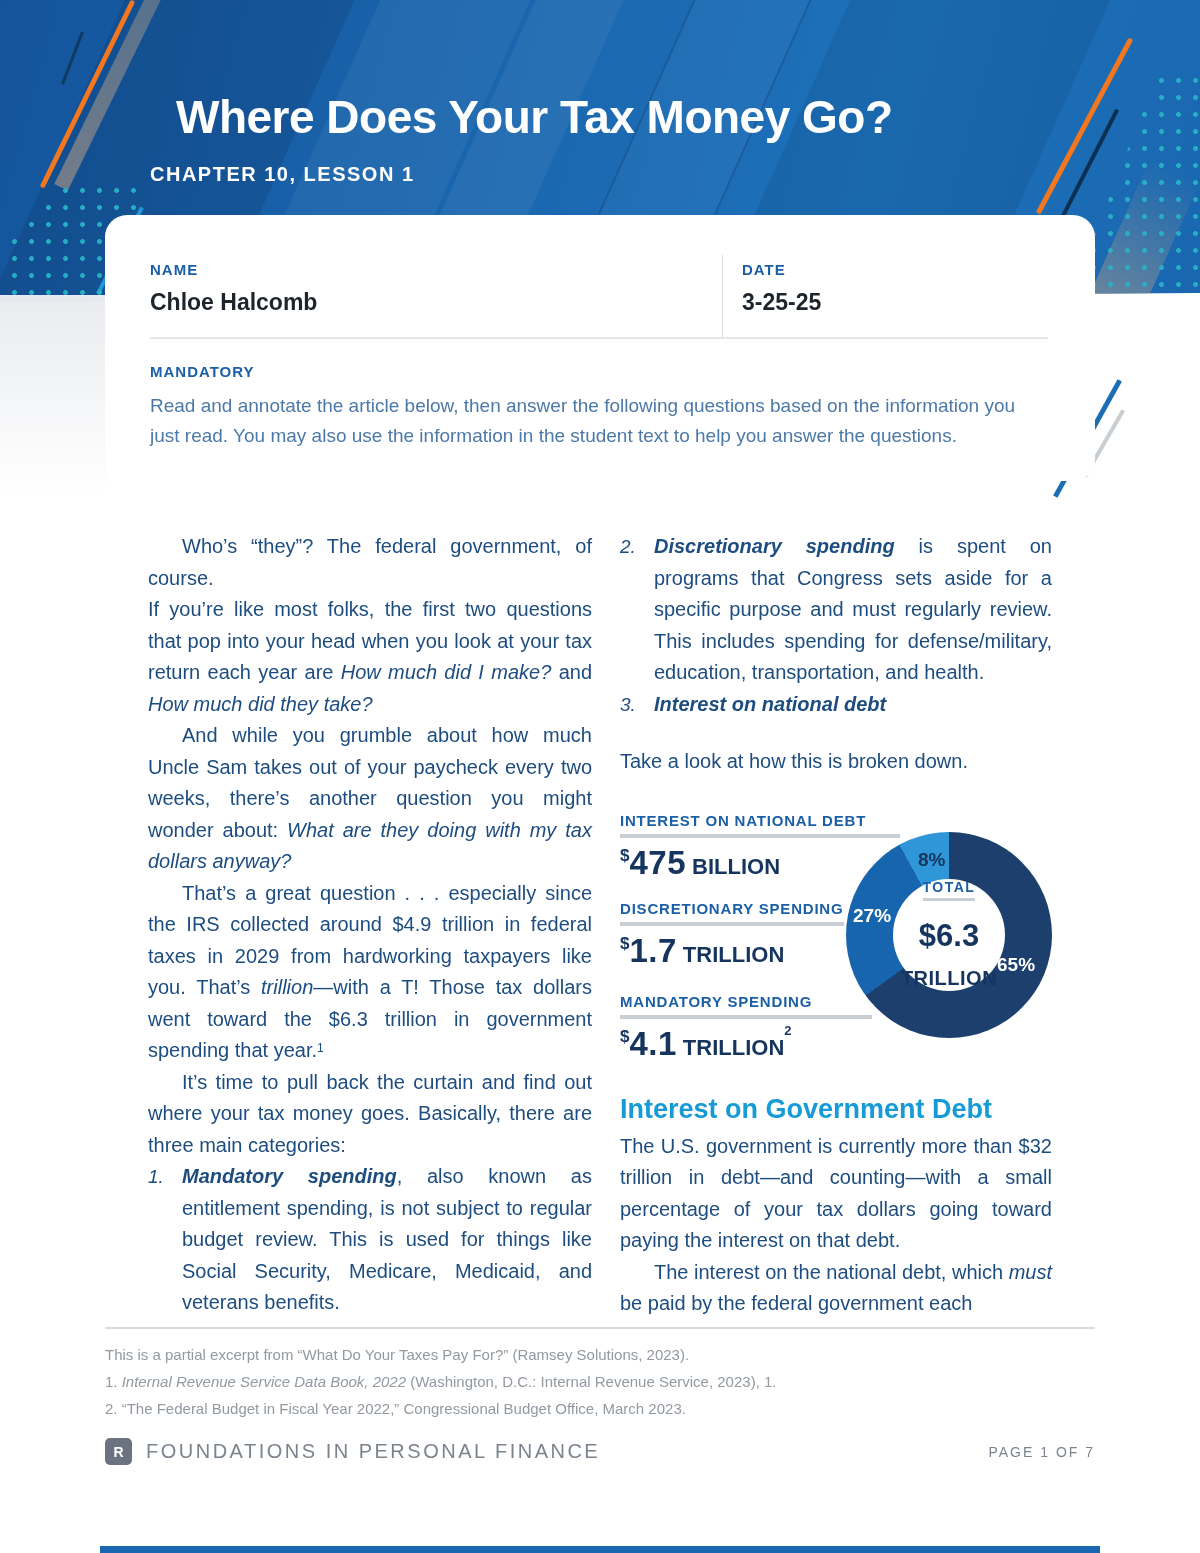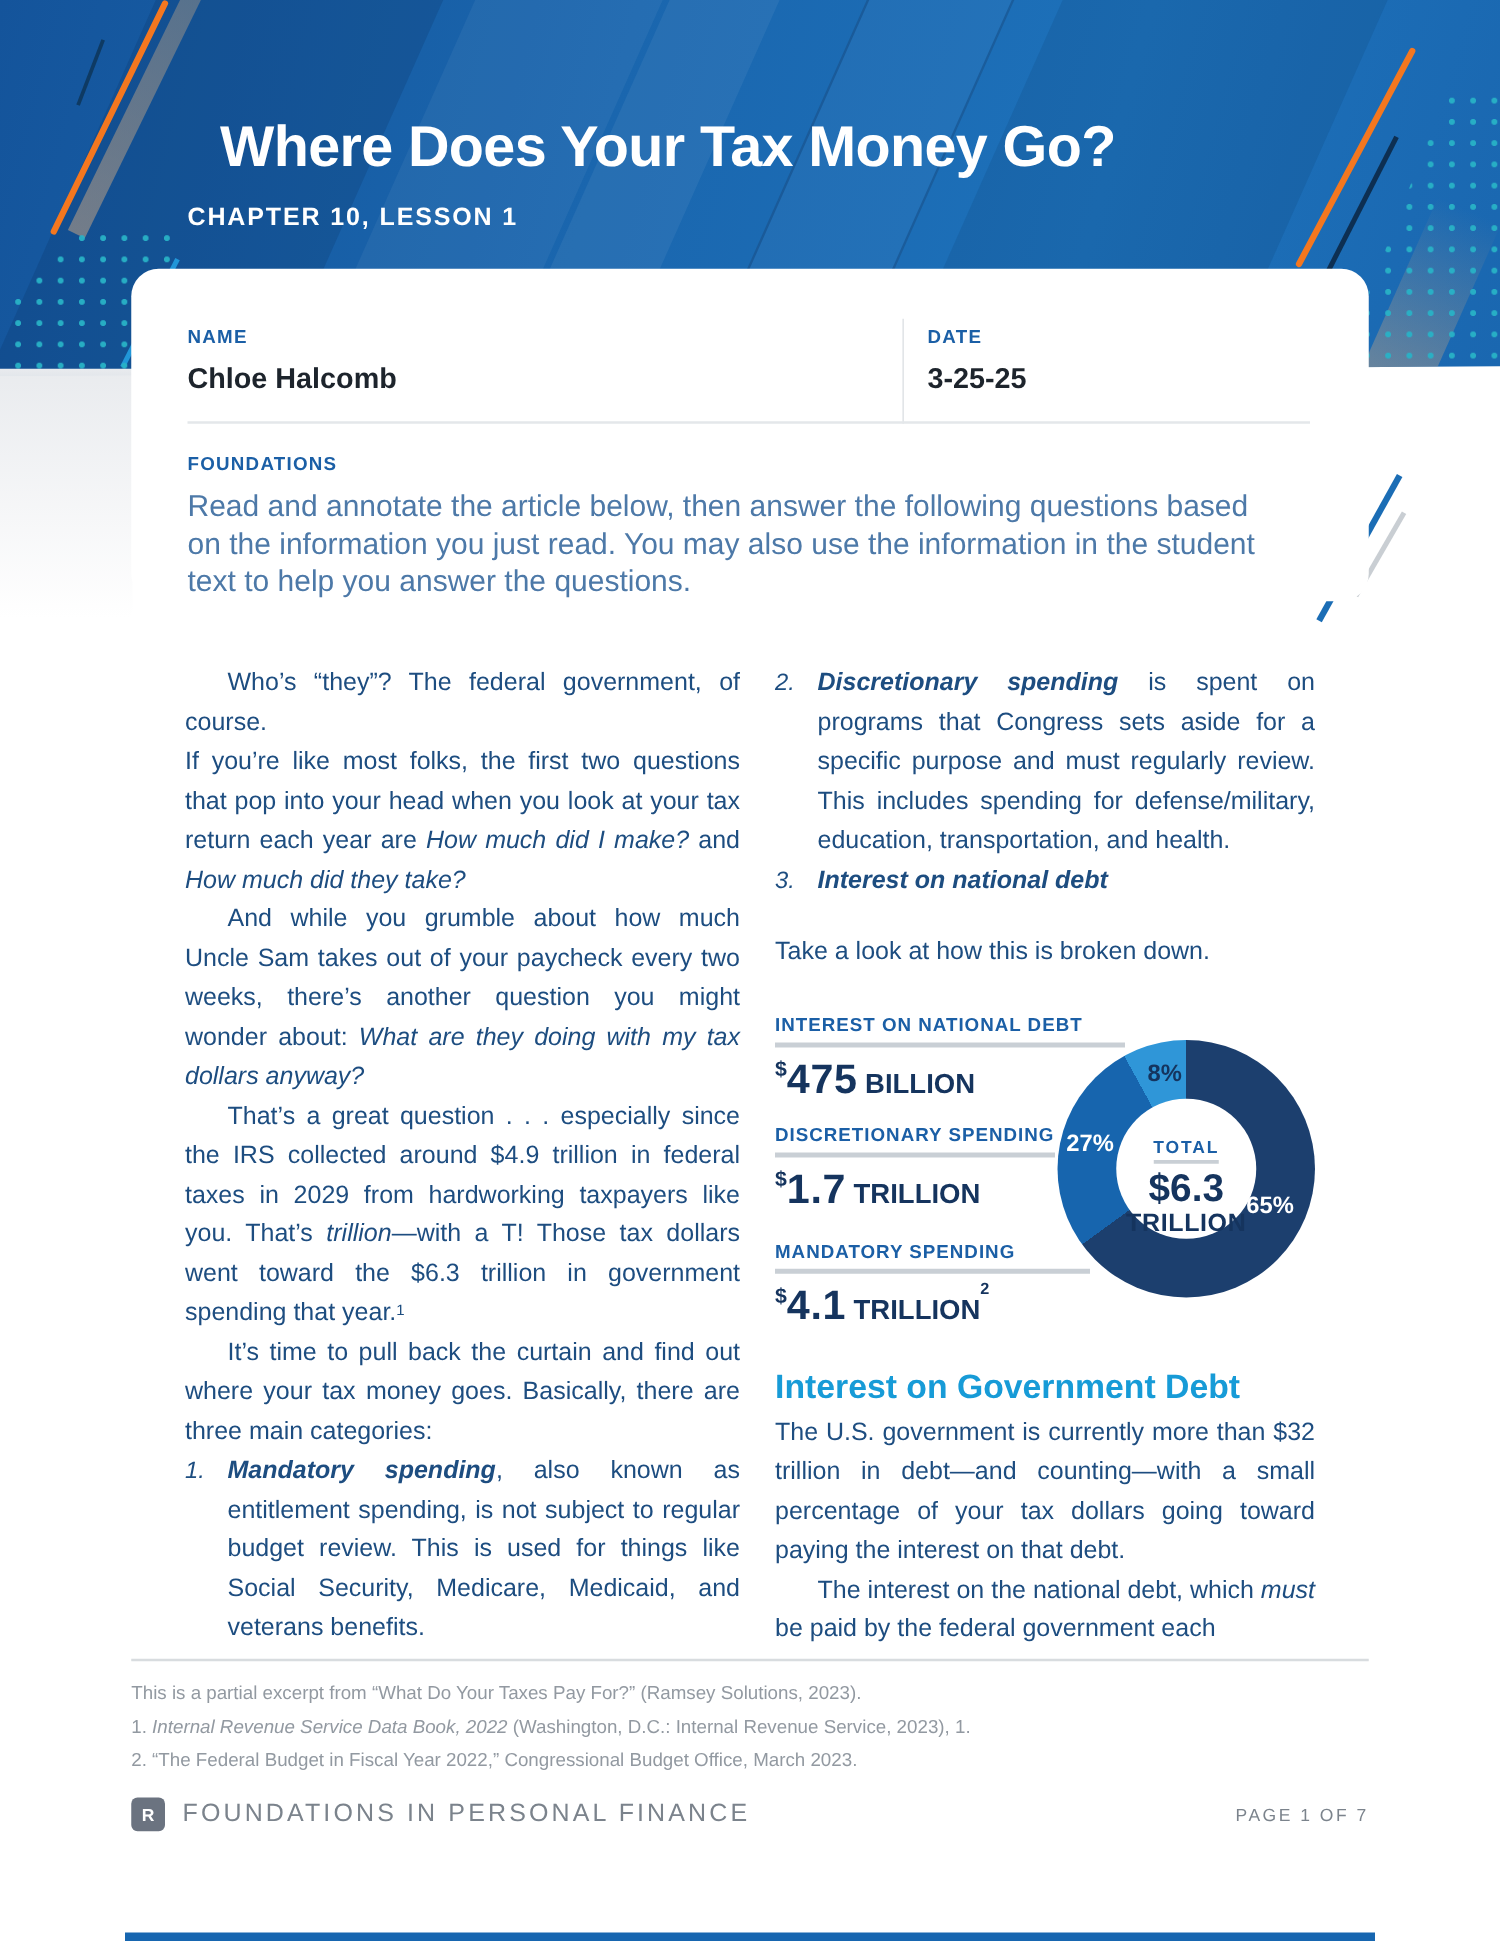--- a/index.html
+++ b/index.html
@@ -41,21 +41,21 @@
   .info-card { position:absolute; left:105px; top:215px; width:990px; height:266px; background:#ffffff; border-radius:22px; }
   .fld-label { position:absolute; font-size:15px; font-weight:700; letter-spacing:1px; color:#1b5fa6; }
   .fld-value { position:absolute; font-size:23px; font-weight:700; color:#1d242c; }
   .name-label { left:45px; top:46px; }
   .name-value { left:45px; top:74px; }
   .v-divider { position:absolute; left:617px; top:40px; width:1px; height:84px; background:#d9dde1; }
   .date-label { left:637px; top:46px; }
   .date-value { left:637px; top:74px; }
   .h-divider { position:absolute; left:45px; top:122px; width:898px; height:2px; background:#e4e7ea; }
   .directions-label { left:45px; top:148px; }
-  .directions-text { position:absolute; left:45px; top:176px; width:875px; font-size:24px; line-height:30px; color:#4d79a8; }
+  .directions-text { position:absolute; left:45px; top:176px; width:875px; font-size:19px; line-height:30px; color:#4d79a8; }
 
   
   .col-left  { position:absolute; left:148px; top:531px; width:444px; }
   .col-right { position:absolute; left:620px; top:531px; width:432px; }
   .body-p { font-size:20px; line-height:31.5px; color:#1d4d80; text-align:justify; }
   .indent { text-indent:34px; }
   .it { font-style:italic; }
   .bi { font-style:italic; font-weight:700; }
   .sup { font-size:12px; vertical-align:top; position:relative; top:-2px; }
   .li { display:flex; font-size:20px; line-height:31.5px; color:#1d4d80; }
@@ -70,21 +70,21 @@
   .lg .lbl { font-size:15px; font-weight:700; letter-spacing:.8px; color:#1b5fa6; }
   .lg .bar { height:4px; background:#c9cfd5; margin-top:5px; }
   .lg1 .bar { width:280px; } .lg2 .bar { width:224px; } .lg3 .bar { width:252px; }
   .lg .money { margin-top:6px; color:#15345e; font-weight:700; }
   .money .cur { font-size:17px; vertical-align:top; position:relative; top:2px; }
   .money .nbr { font-size:33px; letter-spacing:.5px; }
   .money .unit { font-size:22px; margin-left:6px; }
   .money .fn { font-size:13px; vertical-align:top; position:relative; top:-2px; }
   .donut { position:absolute; left:226px; top:28px; width:206px; height:206px; border-radius:50%; }
   .donut-hole { position:absolute; left:47px; top:47px; width:112px; height:112px; background:#ffffff; border-radius:50%;
-    display:flex; flex-direction:column; align-items:center; justify-content:flex-end; }
+    display:flex; flex-direction:column; align-items:center; justify-content:space-between; }
   .hole-label { font-size:14px; font-weight:700; letter-spacing:1.5px; color:#1b5fa6; padding-bottom:3px; border-bottom:3px solid #c9cfd5; margin-bottom:4px; }
   .hole-value { font-size:31px; font-weight:700; color:#15345e; line-height:1.05; }
   .hole-unit { font-size:20px; font-weight:700; letter-spacing:.5px; color:#15345e; }
   .pct { position:absolute; font-weight:700; font-size:19px; }
   .pct-8  { left:72px;  top:17px;  color:#15345e; }
   .pct-27 { left:7px;   top:73px;  color:#ffffff; }
   .pct-65 { left:151px; top:122px; color:#ffffff; }
 
   .interest-heading { margin-top:30px; font-size:27px; font-weight:700; color:#179bd7; }
   .interest-p1 { margin-top:6px; }
@@ -125,21 +125,21 @@
   <div class="slash-blue"></div>
   <div class="slash-gray"></div>
 
   <div class="info-card">
     <div class="fld-label name-label">NAME</div>
     <div class="fld-value name-value">Chloe Halcomb</div>
     <div class="v-divider"></div>
     <div class="fld-label date-label">DATE</div>
     <div class="fld-value date-value">3-25-25</div>
     <div class="h-divider"></div>
-    <div class="fld-label directions-label">FOUNDATIONS</div>
+    <div class="fld-label directions-label">MANDATORY</div>
     <div class="directions-text">Read and annotate the article below, then answer the following questions based on the information you just read. You may also use the information in the student text to help you answer the questions.</div>
   </div>
 
   <div class="col-left">
     <p class="body-p indent"><span>Who’s “they”? The federal government, of course.</span></p>
     <p class="body-p"><span>If you’re like most folks, the first two questions that pop into your head when you look at your tax return each year are </span><span class="it">How much did I make?</span><span> and </span><span class="it">How much did they take?</span></p>
     <p class="body-p indent"><span>And while you grumble about how much Uncle Sam takes out of your paycheck every two weeks, there’s another question you might wonder about: </span><span class="it">What are they doing with my tax dollars anyway?</span></p>
     <p class="body-p indent"><span>That’s a great question . . . especially since the IRS collected around $4.9 trillion in federal taxes in 2029 from hardworking taxpayers like you. That’s </span><span class="it">trillion</span><span>—with a T! Those tax dollars went toward the $6.3 trillion in government spending that year.</span><span class="sup">1</span></p>
     <p class="body-p indent"><span>It’s time to pull back the curtain and find out where your tax money goes. Basically, there are three main categories:</span></p>
     <div class="li">

